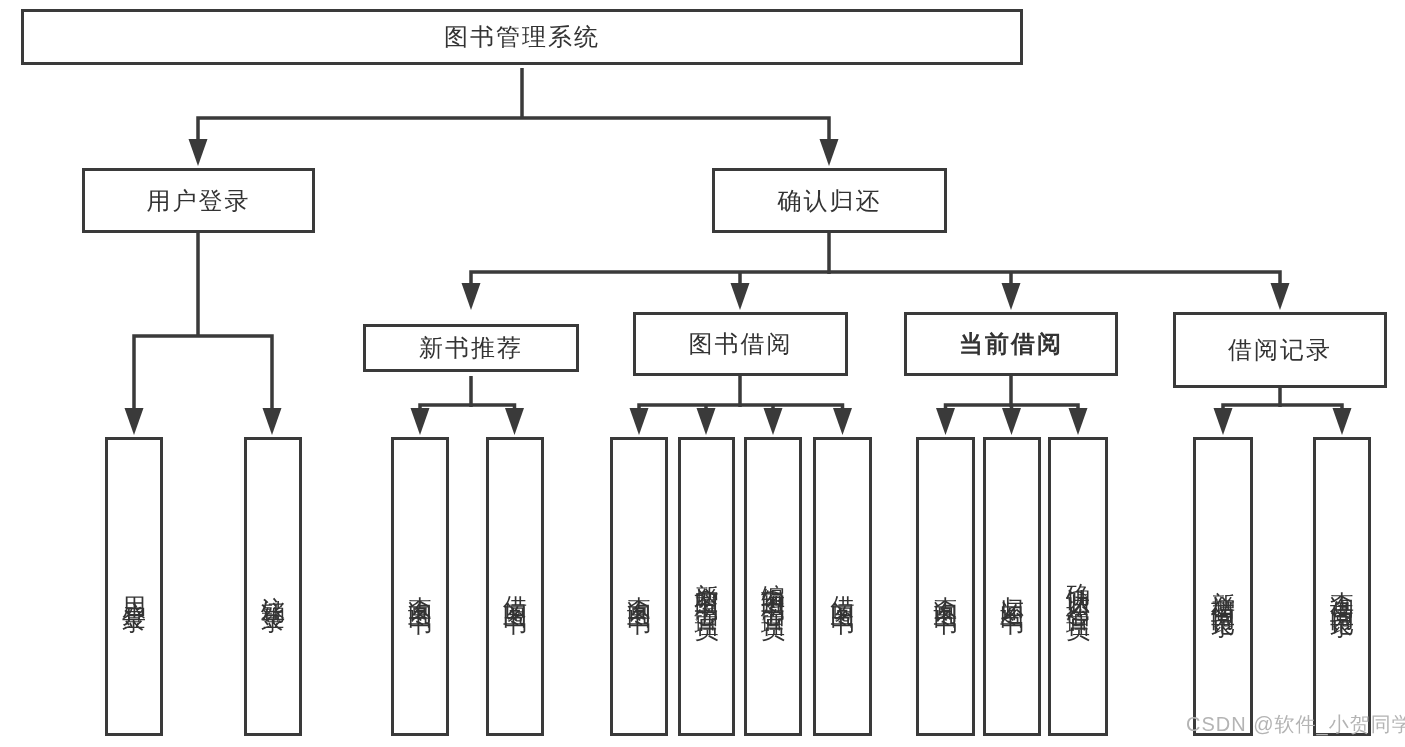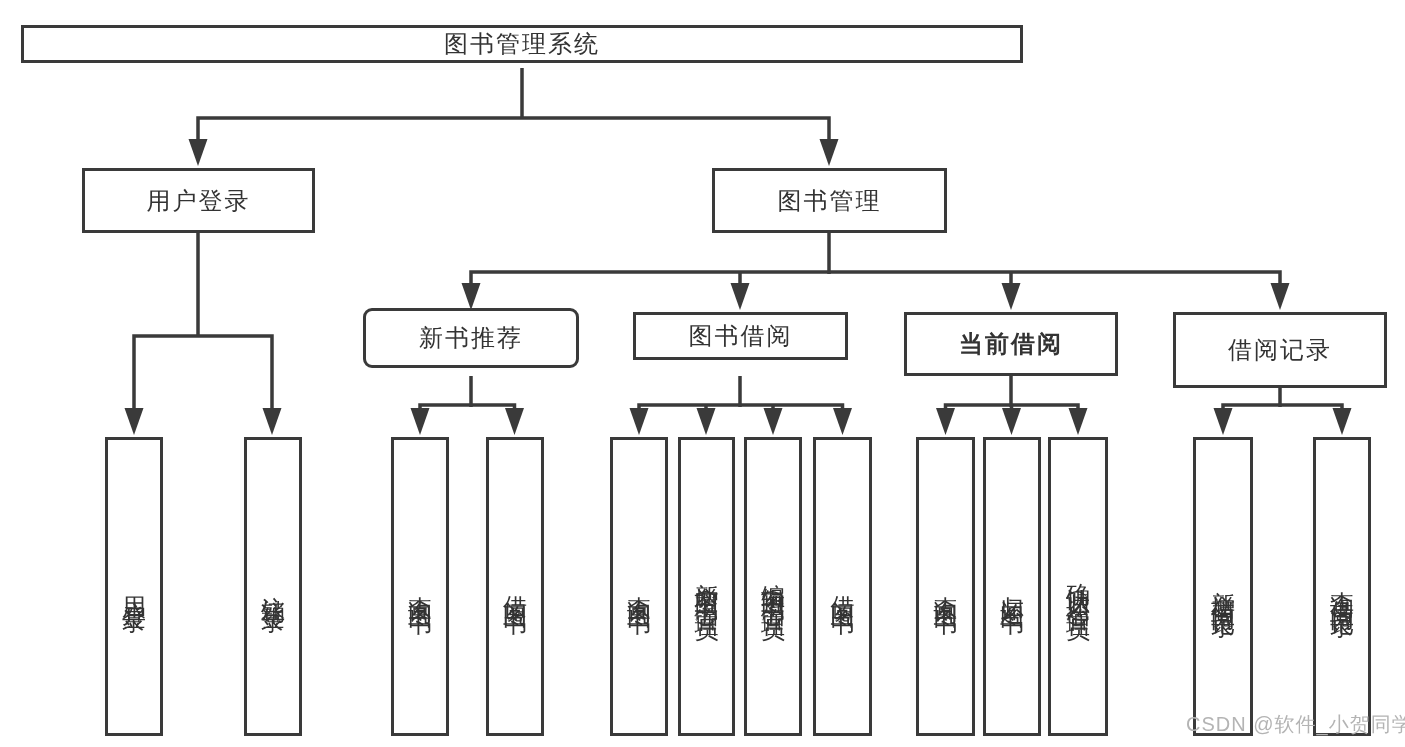--- a/index.html
+++ b/index.html
@@ -122,35 +122,35 @@
       <polygon class="ahead" points="763.5,408 782.5,408 773,435"></polygon>
       <polygon class="ahead" points="833,408 852,408 842.5,435"></polygon>
       <polygon class="ahead" points="936,408 955,408 945.5,435"></polygon>
       <polygon class="ahead" points="1002,408 1021,408 1011.5,435"></polygon>
       <polygon class="ahead" points="1068.5,408 1087.5,408 1078,435"></polygon>
       <polygon class="ahead" points="1213.5,408 1232.5,408 1223,435"></polygon>
       <polygon class="ahead" points="1332.5,408 1351.5,408 1342,435"></polygon>
     </g>
   </svg>
 
-  <div class="box hbox" style="left:21px;top:25px;width:1002px;height:38px;font-family:Liberation Mono, monospace;">
+  <div class="box hbox" style="left:21px;top:9px;width:1002px;height:56px;font-family:Liberation Mono, monospace;">
     <span>图书管理系统</span>
   </div>
 
   <div class="box hbox" style="left:82px;top:168px;width:233px;height:65px;">
     <span>用户登录</span>
   </div>
   <div class="box hbox" style="left:712px;top:168px;width:235px;height:65px;">
-    <span>图书管理</span>
+    <span>确认归还</span>
   </div>
 
-  <div class="box hbox" style="left:363px;top:308px;width:216px;height:60px;border-radius:9px;">
+  <div class="box hbox" style="left:363px;top:324px;width:216px;height:48px;">
     <span>新书推荐</span>
   </div>
-  <div class="box hbox" style="left:633px;top:312px;width:215px;height:48px;">
+  <div class="box hbox" style="left:633px;top:312px;width:215px;height:64px;">
     <span>图书借阅</span>
   </div>
   <div class="box hbox" style="left:904px;top:312px;width:214px;height:64px;font-weight:bold;">
     <span>当前借阅</span>
   </div>
   <div class="box hbox" style="left:1173px;top:312px;width:214px;height:76px;">
     <span>借阅记录</span>
   </div>
 
   <div class="box leaf" style="left:105px;top:437px;width:58px;height:299px;">

